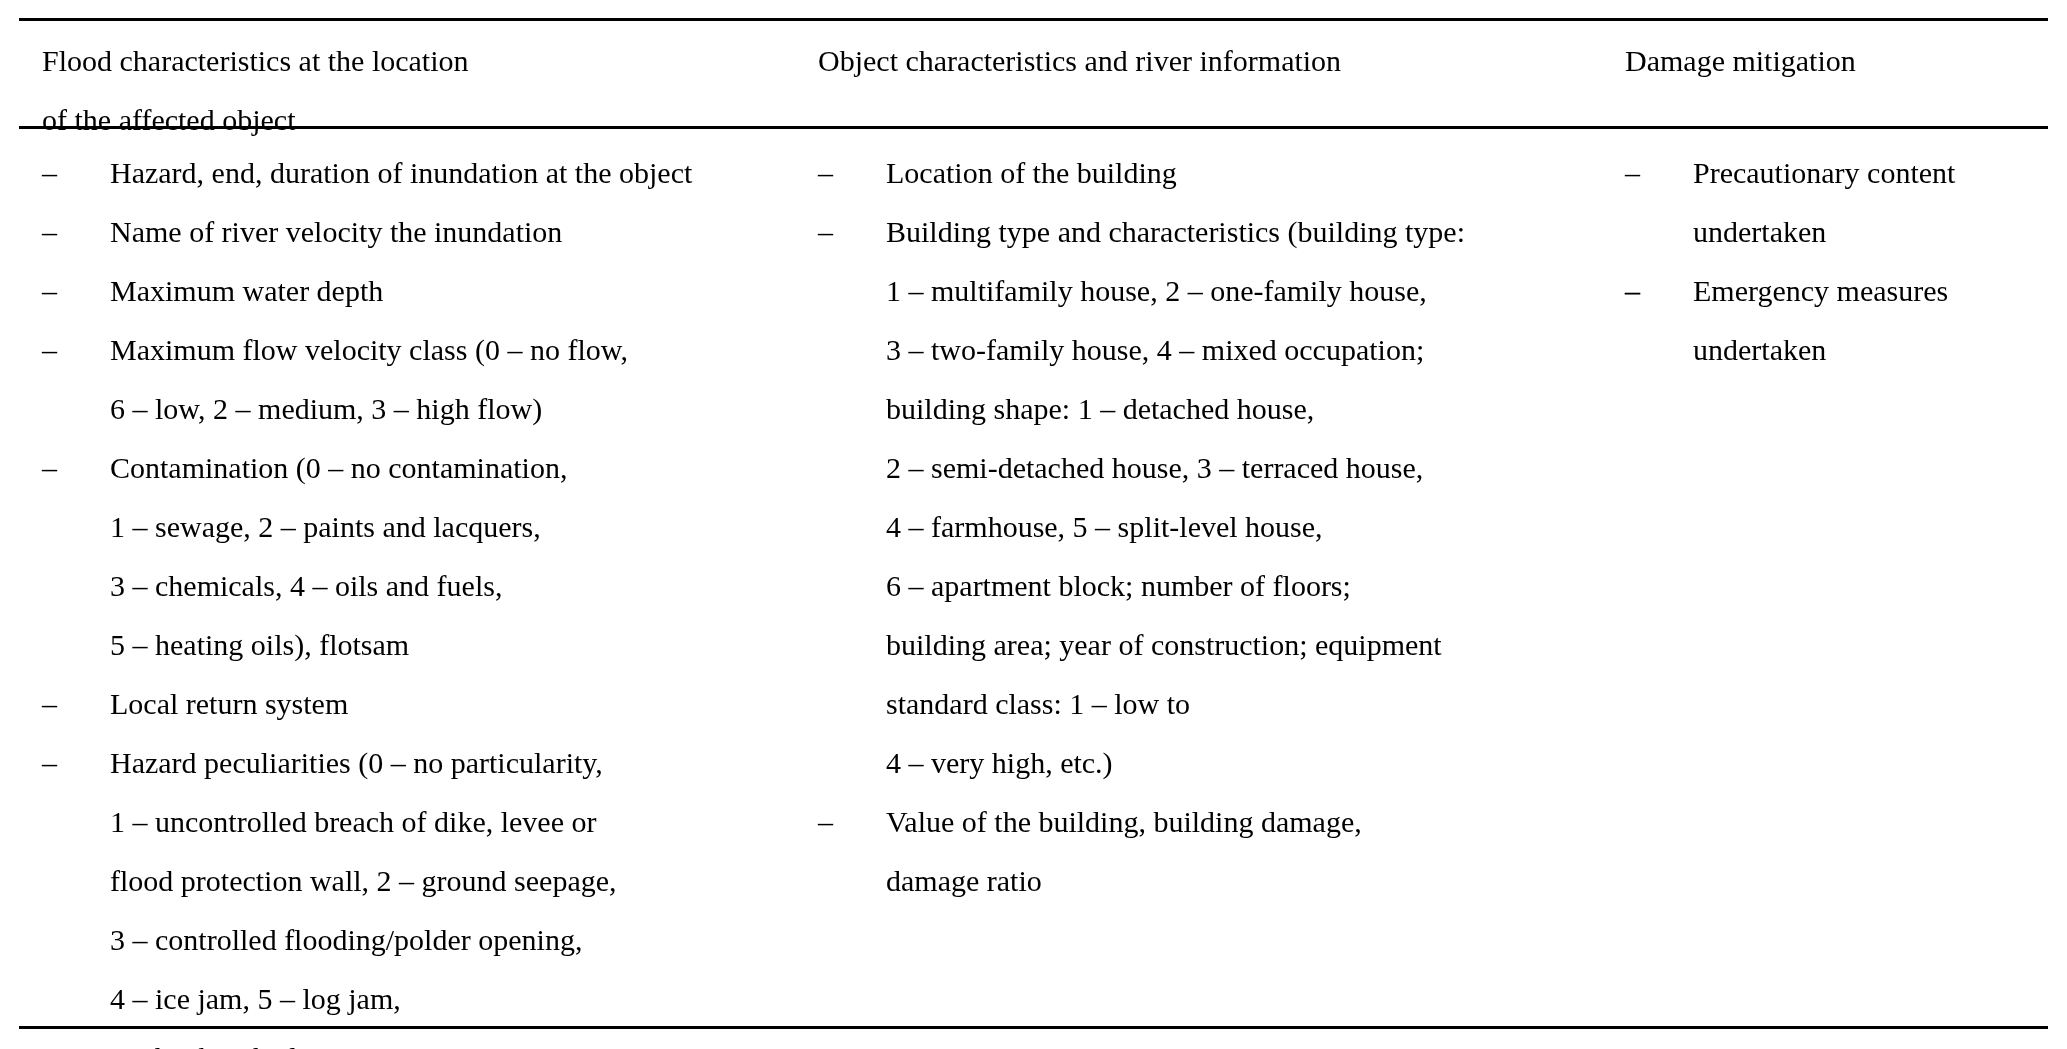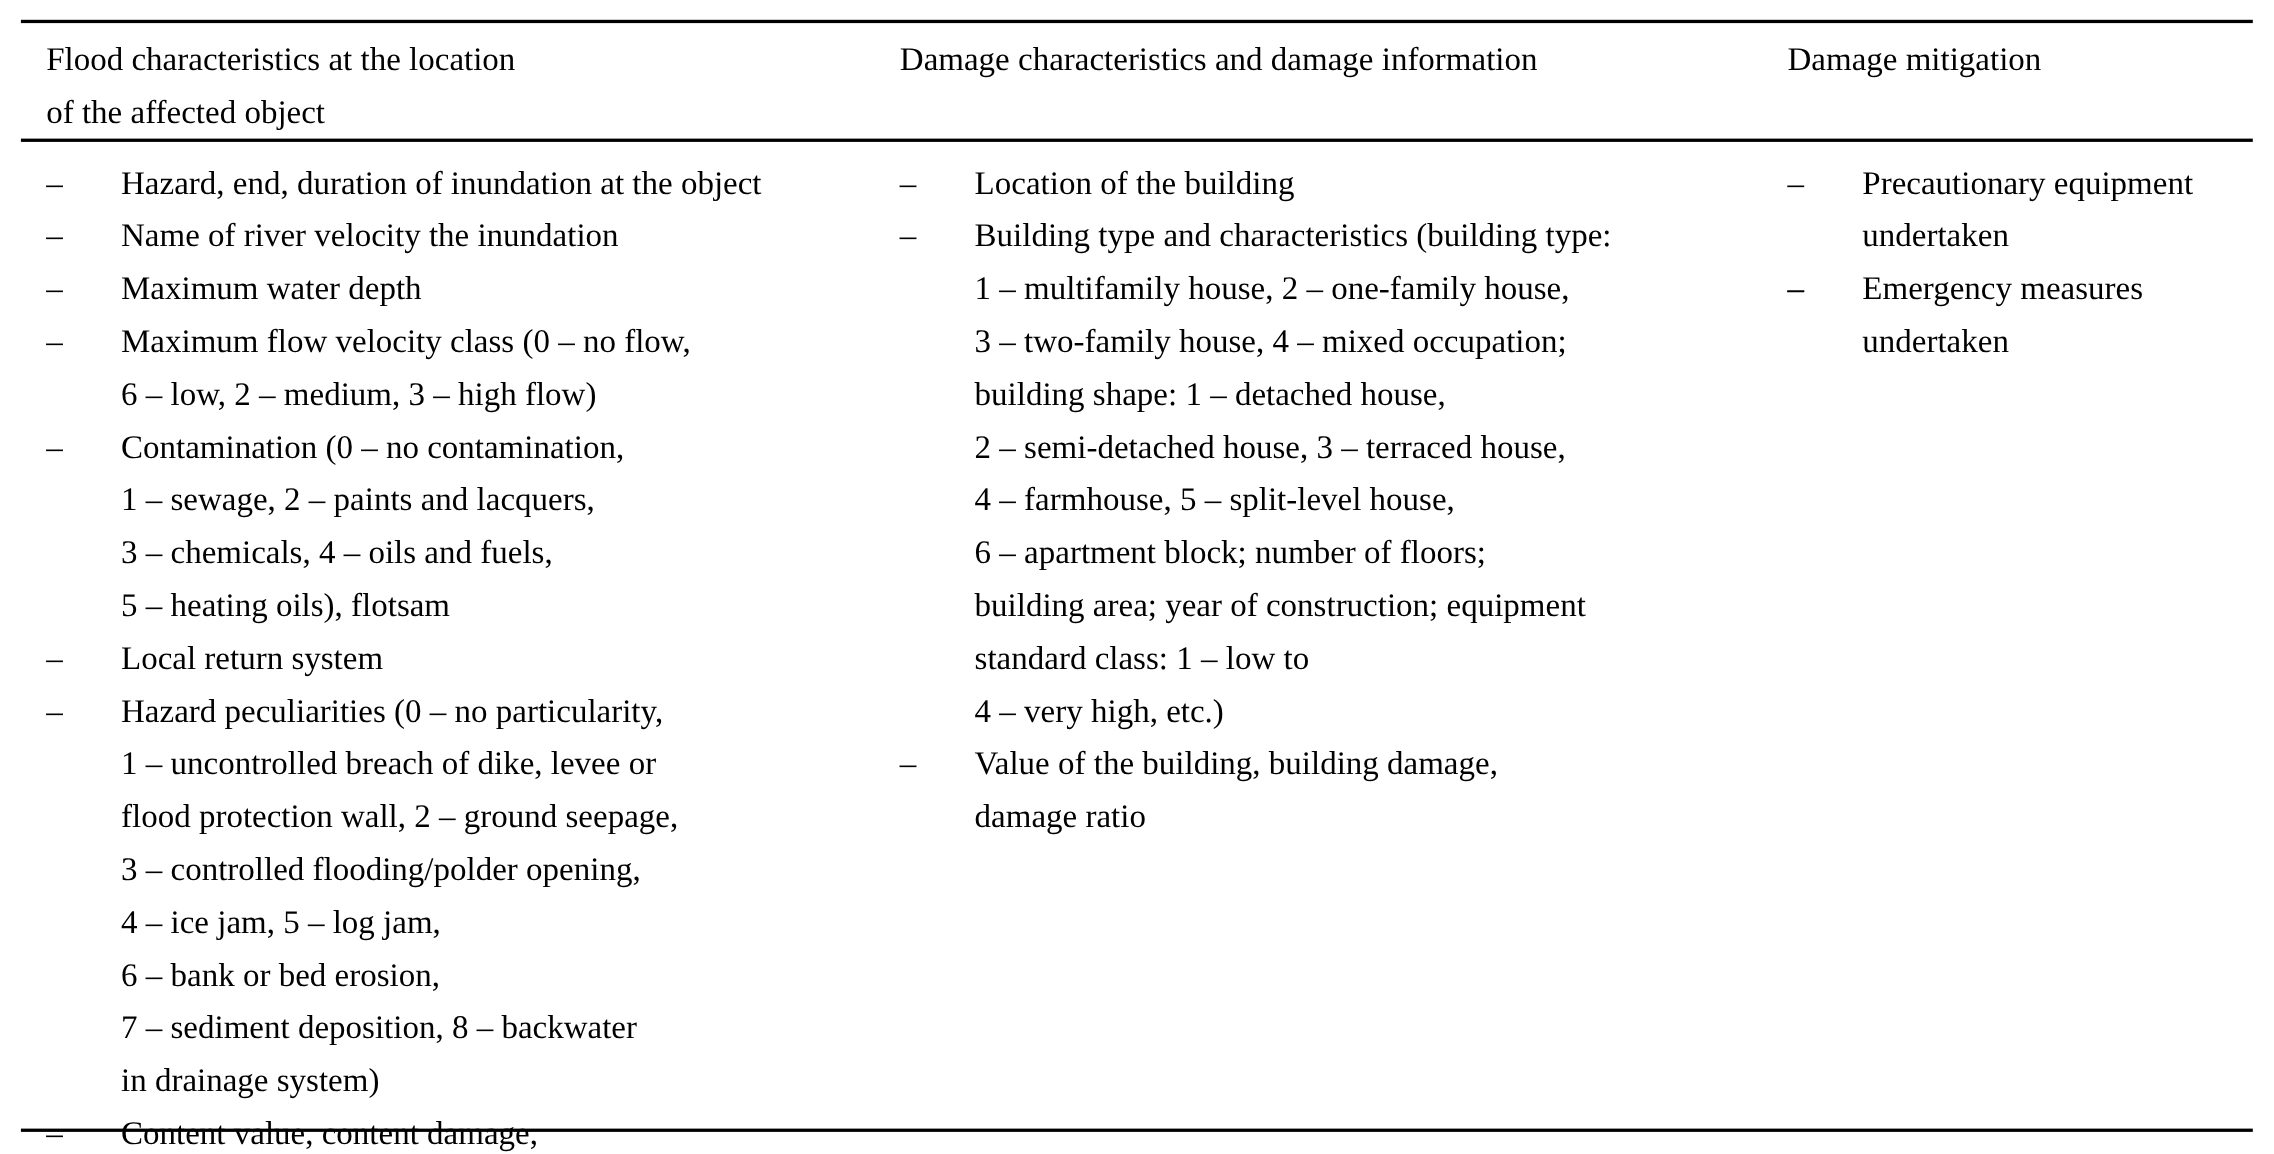--- a/index.html
+++ b/index.html
@@ -8,21 +8,21 @@
     background: #ffffff;
   }
   .page {
     position: relative;
     width: 2067px;
     height: 1049px;
     background: #ffffff;
     color: #000000;
     font-family: "Liberation Serif", "DejaVu Serif", serif;
     font-size: 30px;
-    line-height: 48px;
+    line-height: 59px;
     overflow: hidden;
   }
   .rule {
     position: absolute;
     left: 19px;
     width: 2029px;
     height: 3px;
     background: #000000;
   }
   .rule-top    { top: 18px; }
@@ -120,21 +120,21 @@
       </li>
       <li class="item">
         <span class="dash">–</span>
         <span class="item-text">Content value, content damage,
 damage medium</span>
       </li>
     </ul>
   </div>
 
   <div class="col col-2">
-    <div class="col-header">Damage characteristics and damage information</div>
+    <div class="col-header">Object characteristics and river information</div>
     <ul class="items">
       <li class="item">
         <span class="dash">–</span>
         <span class="item-text">Location of the building</span>
       </li>
       <li class="item">
         <span class="dash">–</span>
         <span class="item-text">Building type and characteristics (building type:
 1 – multifamily house, 2 – one-family house,
 3 – two-family house, 4 – mixed occupation;
@@ -152,21 +152,21 @@
 damage ratio</span>
       </li>
     </ul>
   </div>
 
   <div class="col col-3">
     <div class="col-header">Damage mitigation</div>
     <ul class="items">
       <li class="item">
         <span class="dash">–</span>
-        <span class="item-text">Precautionary equipment
+        <span class="item-text">Precautionary content
 undertaken</span>
       </li>
       <li class="item">
         <span class="dash">–</span>
       </li>
       <li class="item">
         <span class="dash">–</span>
         <span class="item-text">Emergency measures
 undertaken</span>
       </li>

